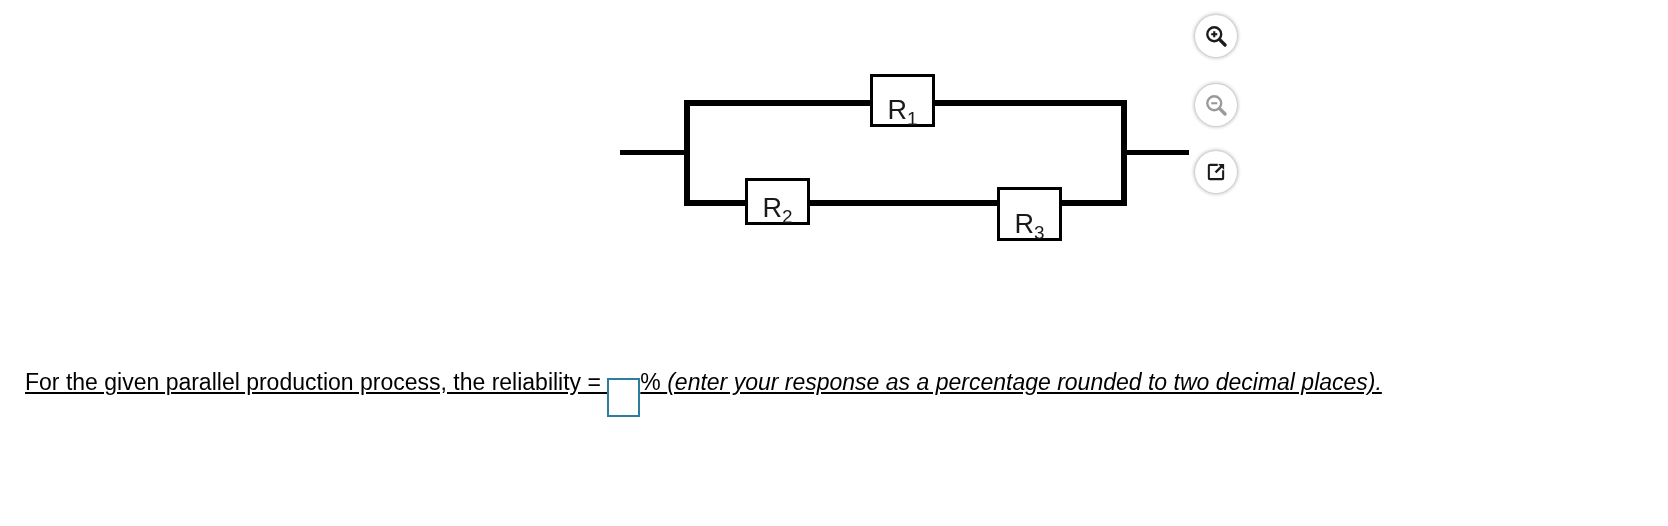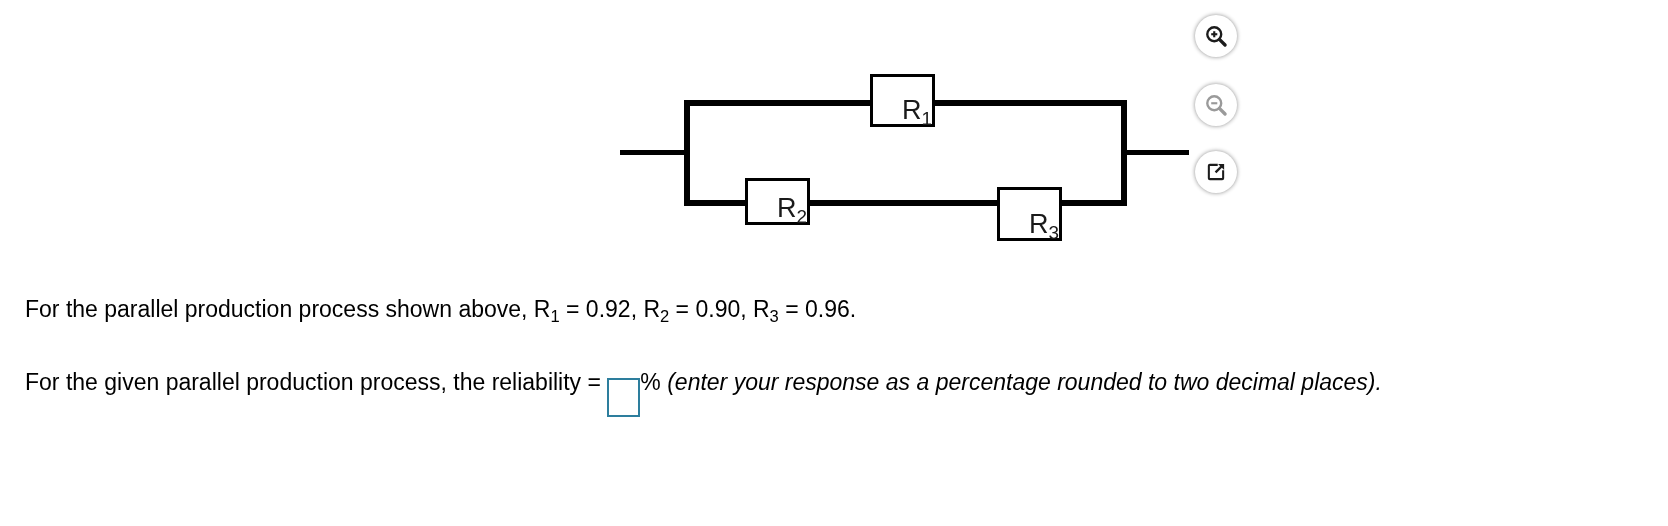--- a/index.html
+++ b/index.html
@@ -16,21 +16,21 @@
   .w-left-v{left:684px;top:100px;width:6px;height:106px;}
   .w-right-v{left:1121px;top:100px;width:6px;height:106px;}
   
   .rbox{
     position:absolute;z-index:2;background:#fff;border:3px solid #000;box-sizing:border-box;
   }
   .box-r1{left:870px;top:74px;width:65px;height:53px;}
   .box-r2{left:745px;top:178px;width:65px;height:47px;}
   .box-r3{left:997px;top:187px;width:65px;height:54px;}
   .rlabel{
-    position:absolute;left:0;right:0;bottom:0;text-align:right;
+    position:absolute;left:0;right:0;bottom:0;text-align:center;
     font-size:27px;line-height:1;color:#1a1a1a;
   }
   .rlabel sub{font-size:0.7em;vertical-align:-0.3em;line-height:0;}
   
   .tool{
     position:absolute;left:1195px;width:42px;height:42px;border-radius:50%;
     background:#fff;border:none;padding:0;margin:0;cursor:pointer;
     box-shadow:0 0 4px rgba(0,0,0,0.45);
     display:flex;align-items:center;justify-content:center;
   }
@@ -38,21 +38,21 @@
   .tool-zoom-out{top:84px;color:#9a9a9a;}
   .tool-external{top:151px;color:#1c1c1c;}
   .tool svg{display:block;}
   
   .line1{
     position:absolute;left:25px;top:298px;margin:0;
     font-size:23px;line-height:23px;white-space:nowrap;
   }
   .line2{
     position:absolute;left:25px;top:371px;margin:0;
-    font-size:23px;line-height:23px;white-space:nowrap;
+    font-size:23px;line-height:23px;white-space:nowrap;text-decoration:underline;
   }
   .line1 sub,.line2 sub{font-size:0.72em;vertical-align:-0.28em;line-height:0;}
   .line2 em{font-style:italic;}
   .answer{
     display:inline-block;box-sizing:border-box;
     width:33px;height:39px;margin:0;padding:0 3px;
     border:2px solid var(--answer-border,#2d7e9d);border-radius:0;
     background:#fff;vertical-align:-14px;
     font-family:"Liberation Sans",sans-serif;font-size:20px;text-align:center;color:#000;
     outline:none;
@@ -98,17 +98,16 @@
     </svg>
   </button>
   <button class="tool tool-external">
     <svg width="26" height="26" viewBox="0 0 24 24">
       <path d="M13.6 5.4H6.3c-.5 0-.9.4-.9.9v11.4c0 .5.4.9.9.9h11.4c.5 0 .9-.4.9-.9v-7.3" fill="none" stroke="currentColor" stroke-width="1.9"></path>
       <line x1="11.6" y1="12.4" x2="18" y2="6" stroke="currentColor" stroke-width="2.2"></line>
       <polygon points="13.9,4.5 19.5,4.5 19.5,10.1" fill="currentColor"></polygon>
     </svg>
   </button>
 
-  <p class="line1">For the parallel production process shown above, R<sub>1</sub> = 0.92, R<sub>2</sub> = 0.90, R<sub>3</sub> = 0.96.</p>
 
   <p class="line2"><span>For the given parallel production process, the reliability = </span><input class="answer" type="text" value="" style=""><span>% <em>(enter your response as a percentage rounded to two decimal places).</em></span></p>
 
 </div>
 
 </body></html>

